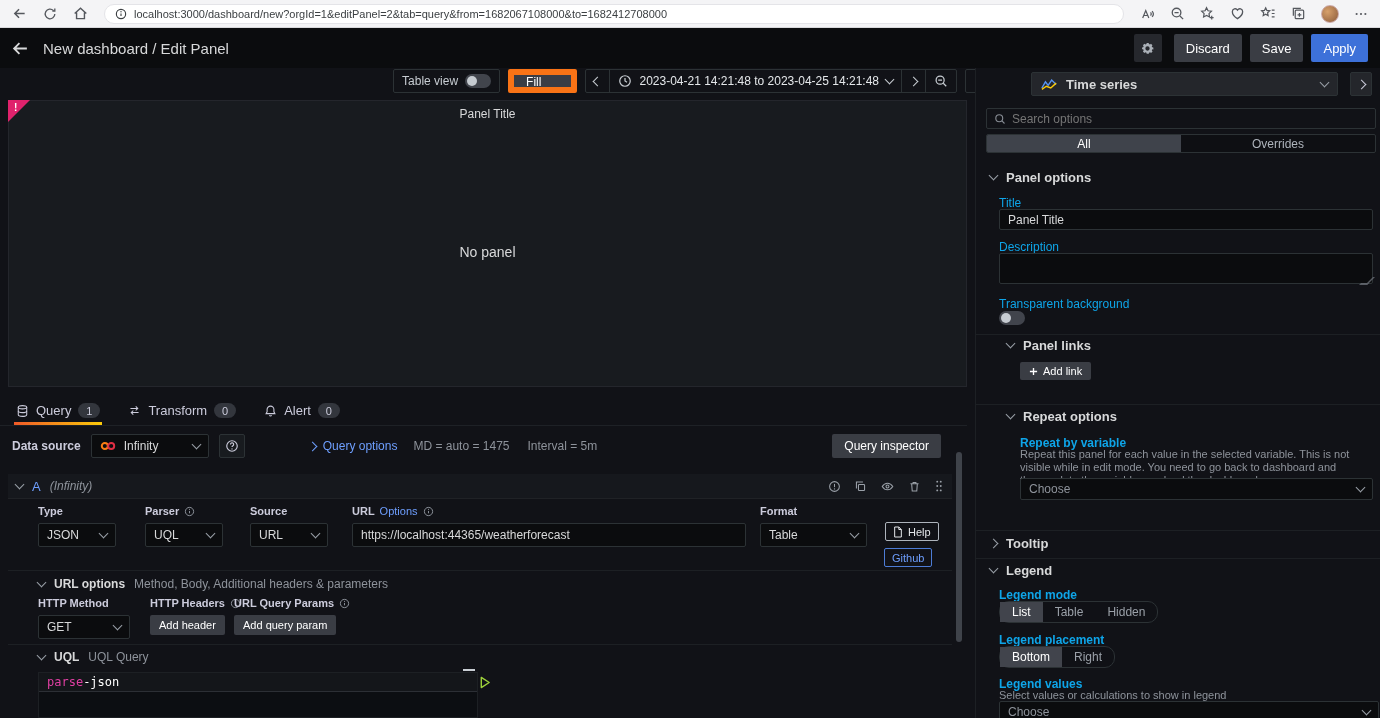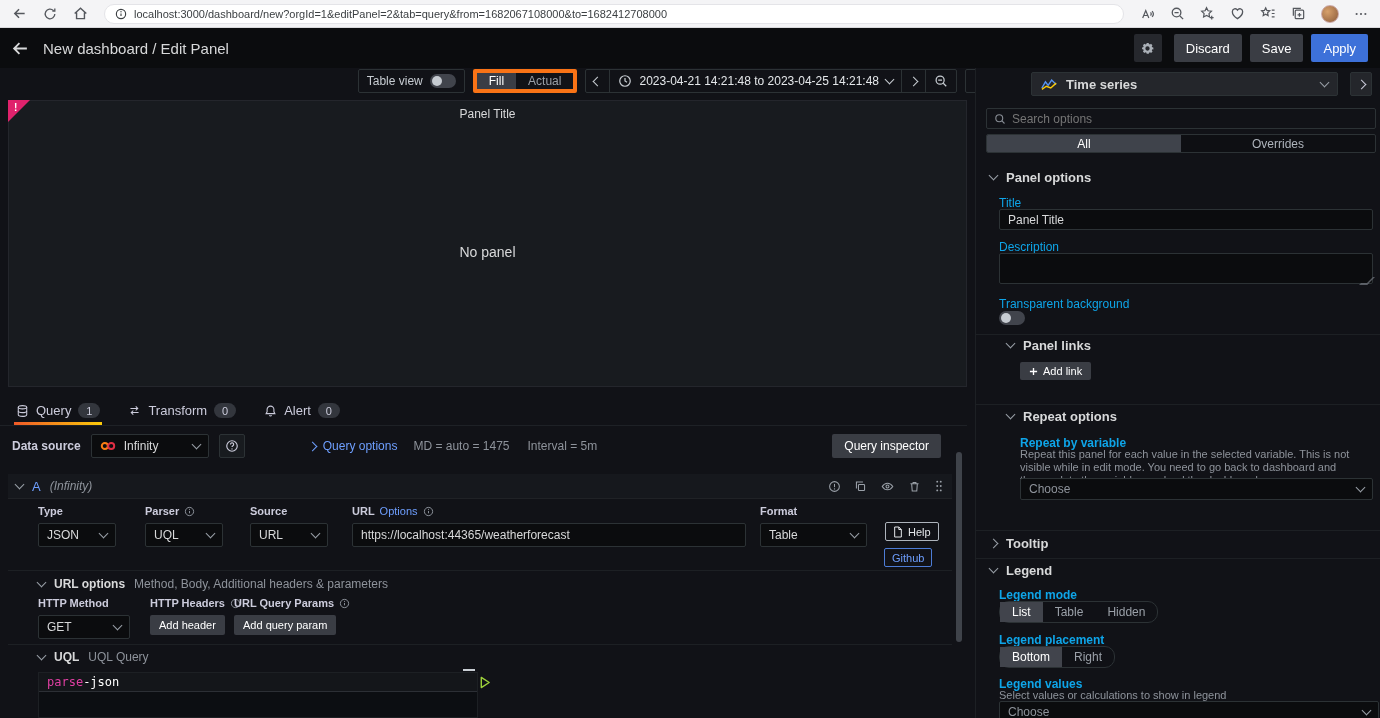--- a/index.html
+++ b/index.html
@@ -26,21 +26,21 @@
   .gbtn.blue { background:#3d71d9; }
   .sqbtn { width:28px; height:28px; background:#26282d; border-radius:2px; display:inline-flex; align-items:center; justify-content:center; color:#aab0b7; }
 
   
   #viztools { position:absolute; left:0; top:68px; width:967px; height:26px; display:flex; align-items:center; justify-content:flex-end; gap:8px; padding-right:2px; color:#c7ccd2;margin-left:32px; }
   .tool-group { display:flex; align-items:center; height:24px; border:1px solid #2c3235; border-radius:2px; background:#111217; }
   .tool-group > div { display:flex; align-items:center; gap:7px; padding:0 8px; height:100%; }
   .tool-group > div + div { border-left:1px solid #2c3235; }
   .toggle { width:26px; height:14px; border-radius:8px; background:#41444c; position:relative; flex:0 0 auto; }
   .toggle::after { content:""; position:absolute; left:2px; top:2px; width:10px; height:10px; border-radius:50%; background:#c6cbd1; }
-  .seg { display:flex; height:24px; border:4px solid #f97316; border-radius:2px; overflow:hidden; }
+  .seg { display:flex; height:24px; border:6px solid #f97316; border-radius:2px; overflow:hidden;flex-direction:column; }
   .seg > div { padding:0 12px; display:flex; align-items:center; font-weight:500; color:#9aa0a8; }
   .seg > .on { background:#3a3d45; color:#fff; }
 
   
   #panel { position:absolute; left:8px; top:100px; width:959px; height:287px; background:#181b1f; border:1px solid #24262c; }
   .err-corner { position:absolute; left:-1px; top:-1px; width:0; height:0; border-top:22px solid #e0226c; border-right:22px solid transparent; }
   .err-mark { position:absolute; left:5px; top:1px; color:#fff; font-size:10px; font-weight:700; }
   .panel-title { position:absolute; left:0; right:0; top:6px; text-align:center; color:#d8d9da; font-weight:500; }
   .no-data { position:absolute; left:0; right:0; top:143px; text-align:center; color:#d8d9da; font-size:14px; }
 

